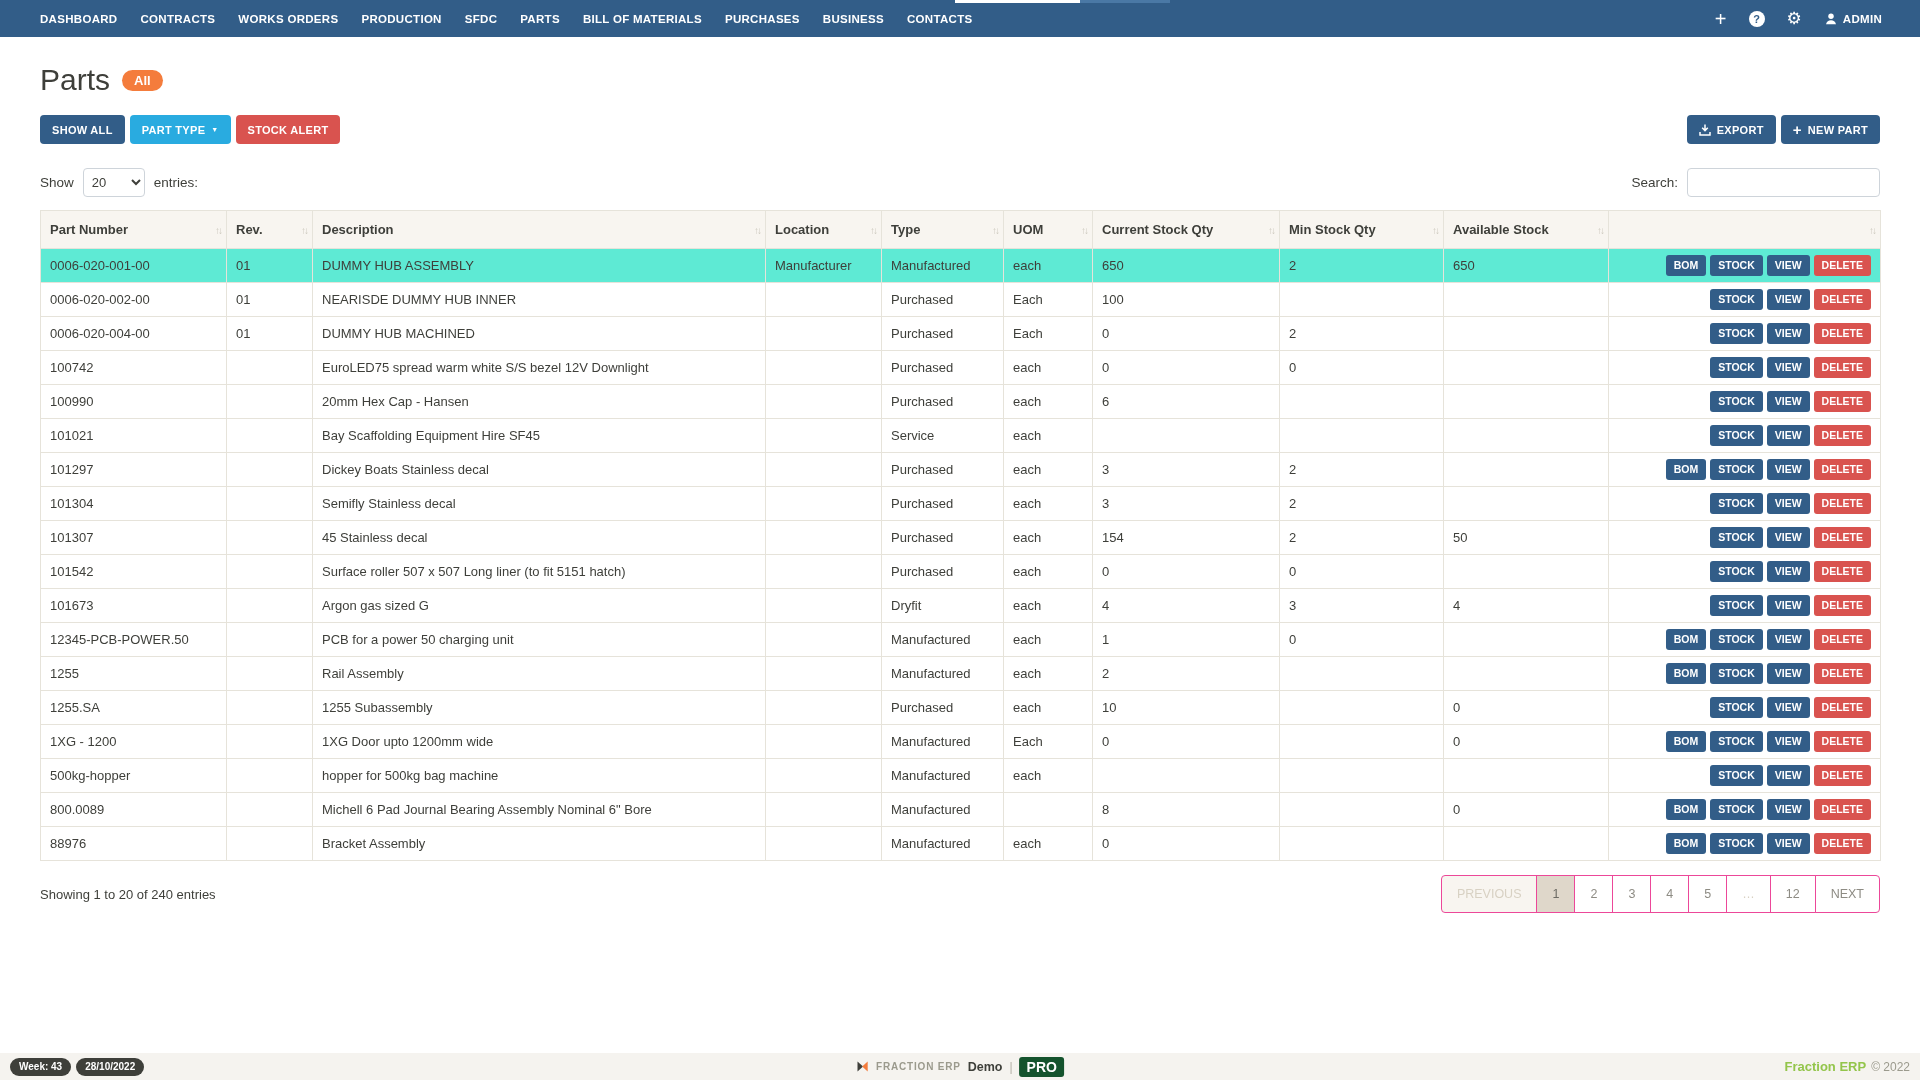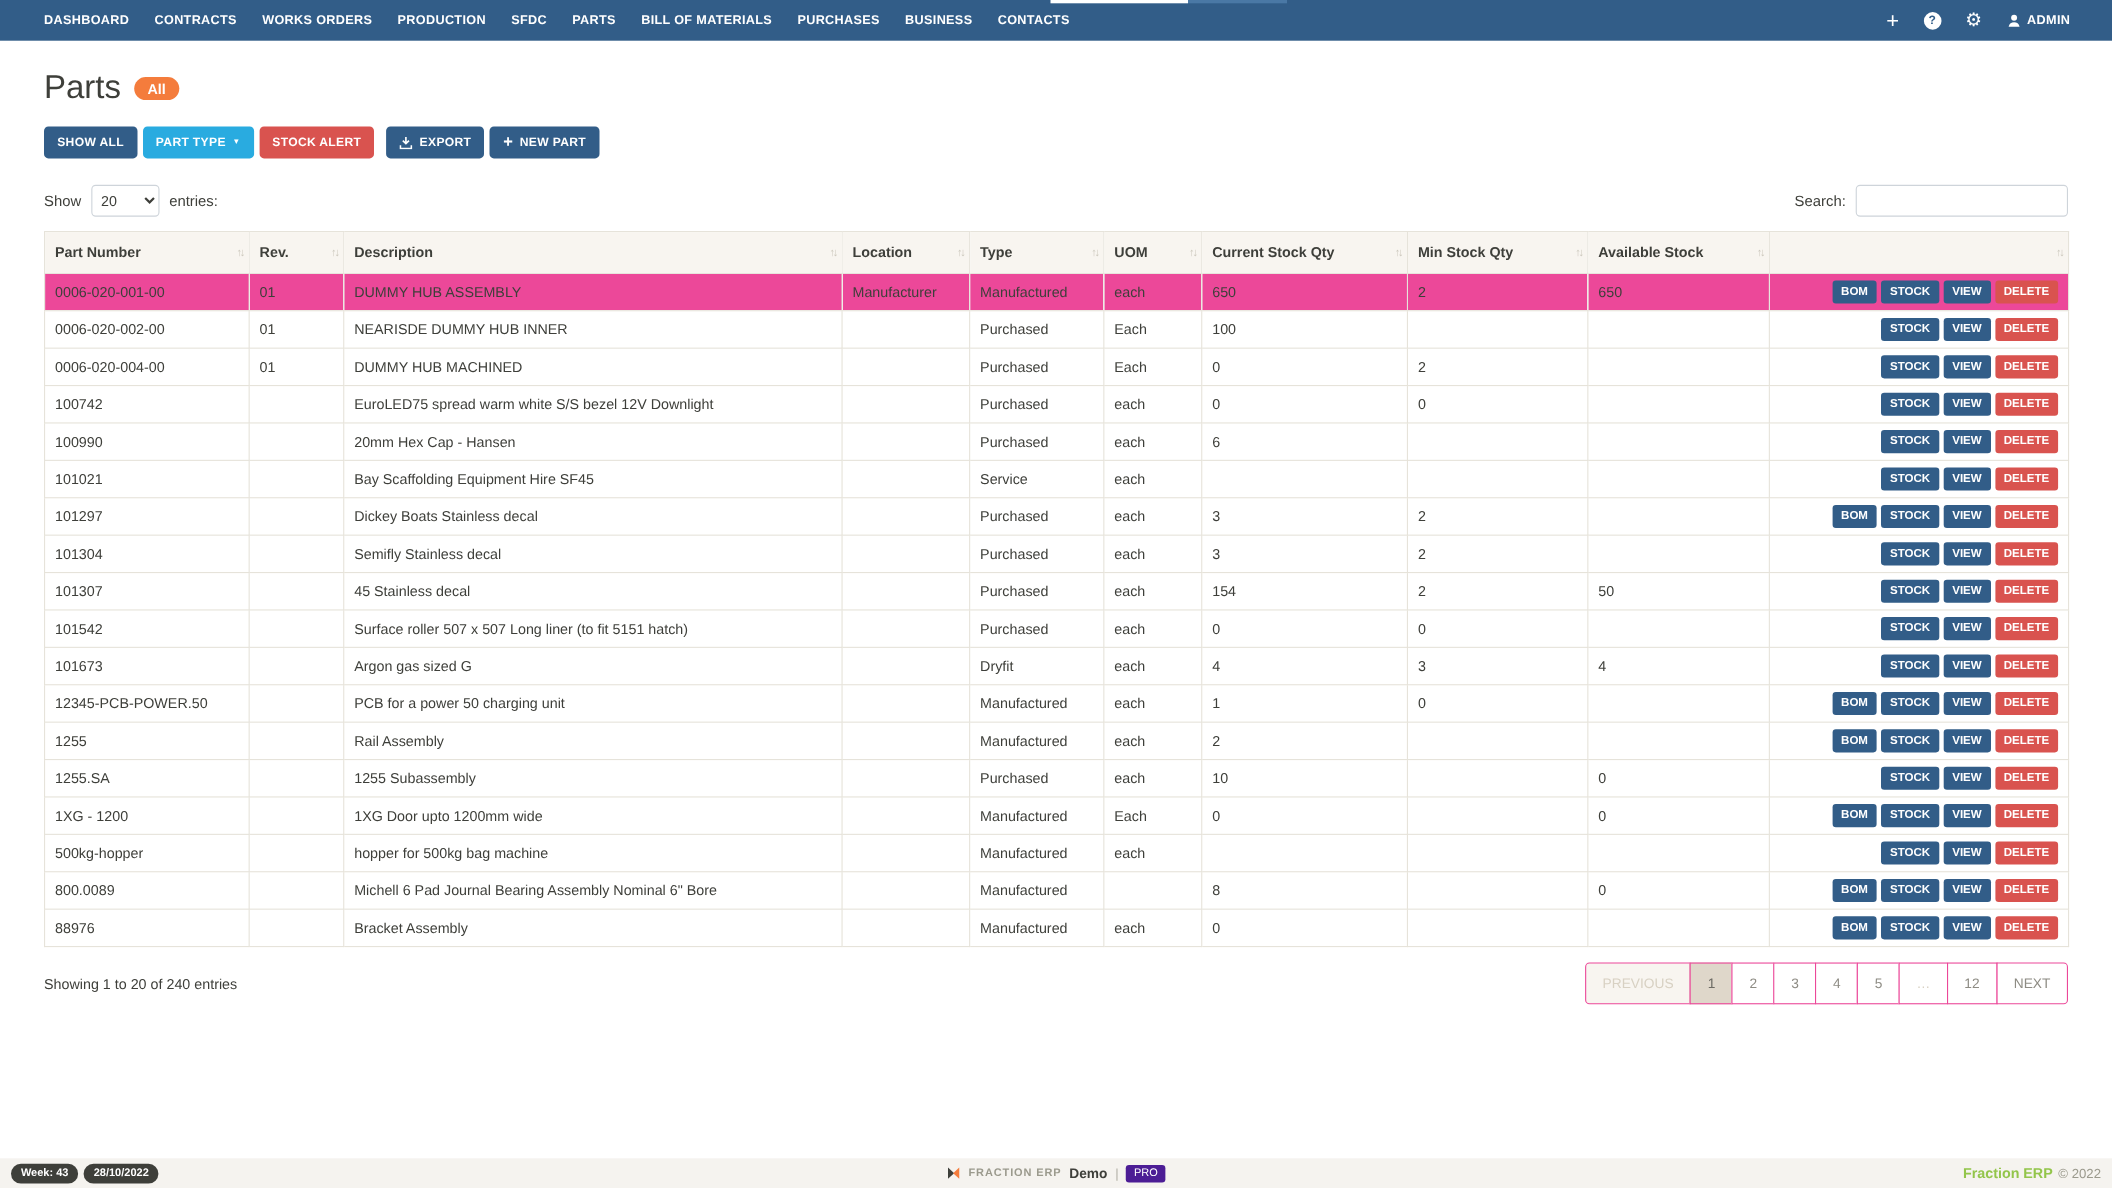--- a/index.html
+++ b/index.html
@@ -35,21 +35,21 @@
 
   
   .title-row { margin:22px 40px 0; display:flex; align-items:center; gap:12px; height:42px; }
   .page-title { font-size:30px; font-weight:400; color:#3E3F3A; margin:0; }
   .title-badge {
     background:#F47C3C; color:#fff; font-size:13px; font-weight:bold;
     padding:4px 12px; border-radius:12px; line-height:1;
   }
 
   
-  .toolbar { margin:14px 40px 0; display:flex; height:29px;gap:11px; }
+  .toolbar { margin:14px 40px 0; display:flex; justify-content:space-between; height:29px;gap:11px; }
   .tgroup { display:flex; gap:5px; }
   .btn {
     border:none; color:#fff; font-family:inherit; font-size:11px; font-weight:bold;
     letter-spacing:.3px; padding:0 12px; border-radius:4px; cursor:pointer; height:29px;
     display:inline-flex; align-items:center; gap:6px; white-space:nowrap;
   }
   .btn-navy { background:#325D88; }
   .btn-info { background:#29ABE0; }
   .btn-danger { background:#d9534f; }
   .caret { font-size:7px; line-height:1; }
@@ -72,21 +72,21 @@
   table.parts th, table.parts td { border:1px solid #e6e3da; font-size:13px; color:#3E3F3A; text-align:left; overflow:hidden; white-space:nowrap; }
   table.parts th {
     background:#f8f5f0; font-weight:bold; padding:11px 22px 11px 9px; position:relative; cursor:pointer;
   }
   .sort-icon {
     position:absolute; right:5px; top:50%; transform:translateY(-50%);
     font-size:10px; color:#ccc8bd; letter-spacing:-2px; font-weight:400;
   }
   table.parts td { padding:9px 9px; line-height:15px; }
   table.parts td.actions { padding:5px 9px 5px 4px; text-align:right; }
-  tr.hl td { background:#ec4899; }
+  tr.hl td { background:#5eead4; }
   .abtn {
     border:none; color:#fff; font-family:inherit; font-size:10.5px; font-weight:bold;
     padding:5px 8px; border-radius:3px; cursor:pointer; margin-left:4px; line-height:1.1;
   }
   .b-blue { background:#325D88; }
   .b-red  { background:#d9534f; }
 
   
   .table-footer { margin:14px 40px 0; display:flex; justify-content:space-between; align-items:center; }
   .showing { font-size:13px; color:#3E3F3A; }
@@ -111,21 +111,21 @@
     background:#3e3f3a; color:#fff; font-size:10px; font-weight:bold;
     padding:4px 9px; border-radius:9px; line-height:1; cursor:default;
   }
   .sb-center {
     position:absolute; left:50%; transform:translateX(-50%);
     display:flex; align-items:center; gap:7px;
   }
   .brand-sm { color:#9b9a8d; font-size:10px; font-weight:bold; letter-spacing:.8px; }
   .brand-demo { color:#3E3F3A; font-weight:bold; font-size:12.5px; }
   .brand-sep { color:#b4b2a8; font-size:12px; }
-  .pro-badge { background:#4c1d95; color:#fff; font-size:10px; font-weight:normal; padding:3px 7px; border-radius:3px; line-height:1; }
+  .pro-badge { background:#14532d; color:#fff; font-size:14px; font-weight:bold; padding:3px 7px; border-radius:3px; line-height:1; }
   .sb-right { display:flex; align-items:center; gap:5px; }
   .fr-green { color:#93C54B; font-weight:bold; font-size:13px; }
   .copyright { color:#9b9a8d; font-size:12px; }
 </style>
 </head>
 <body>
 
 <div class="top-strip-white"></div>
 <div class="top-strip-blue"></div>
 

